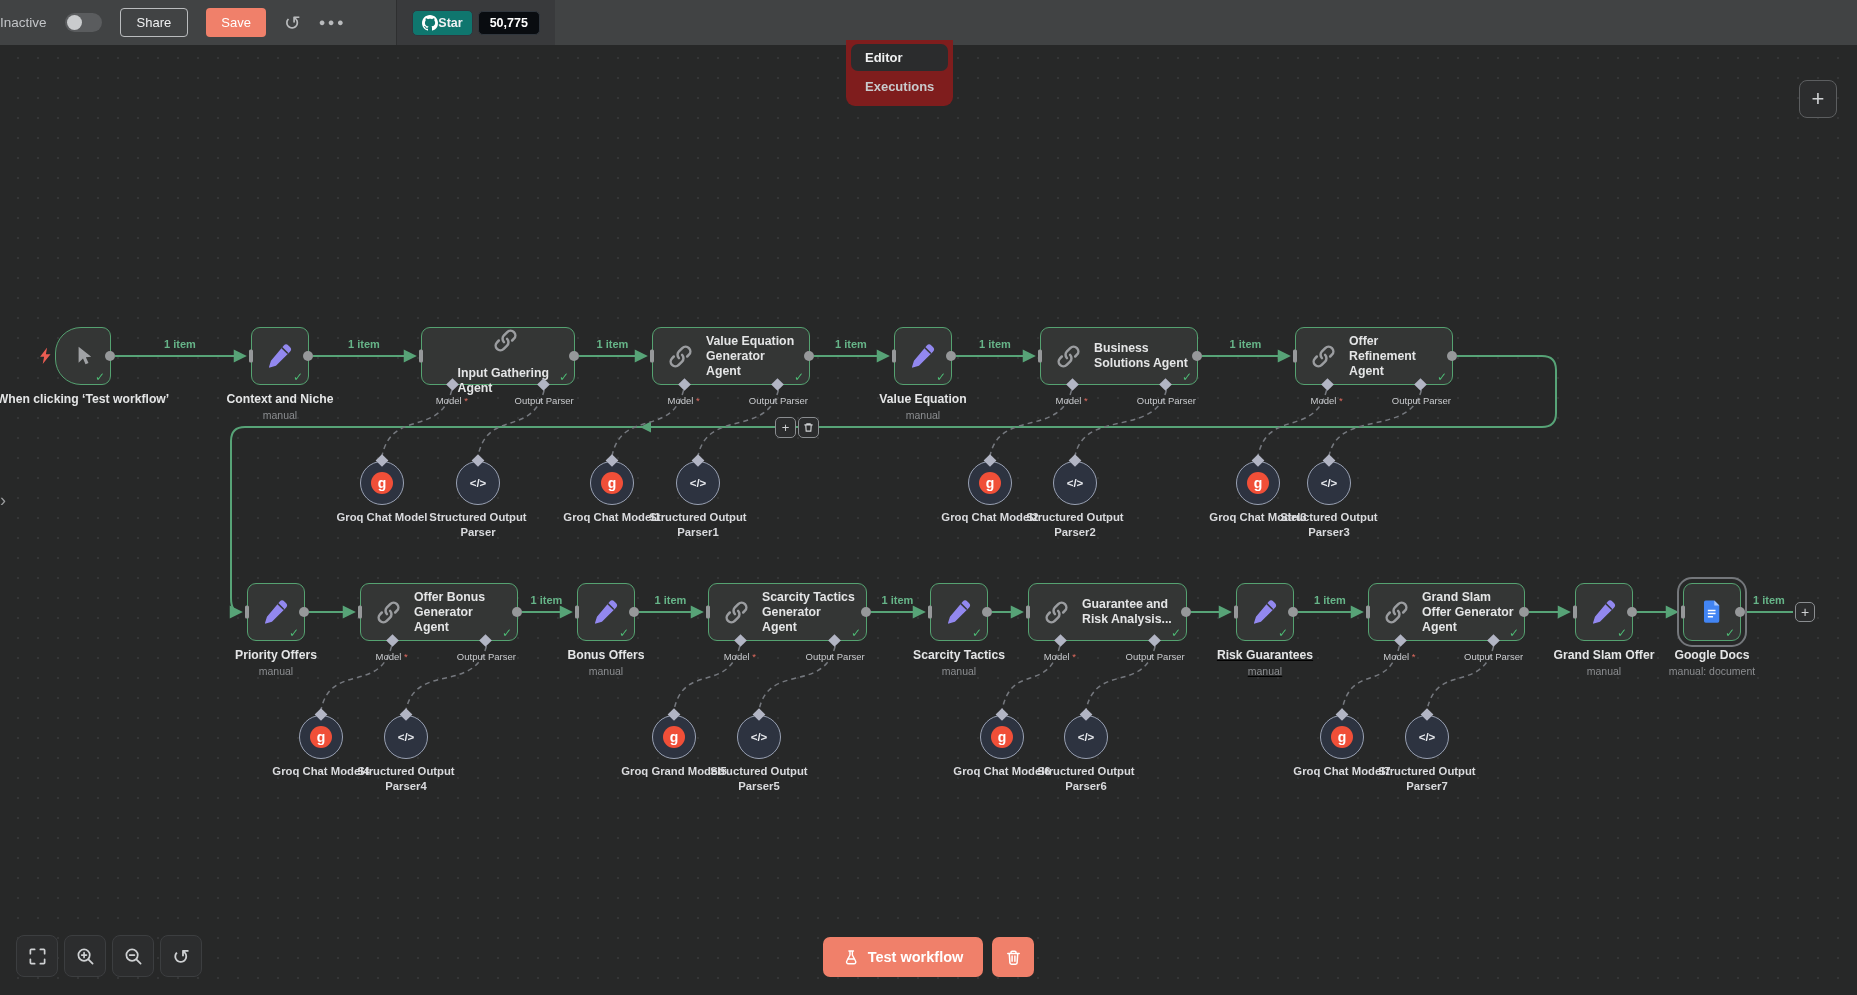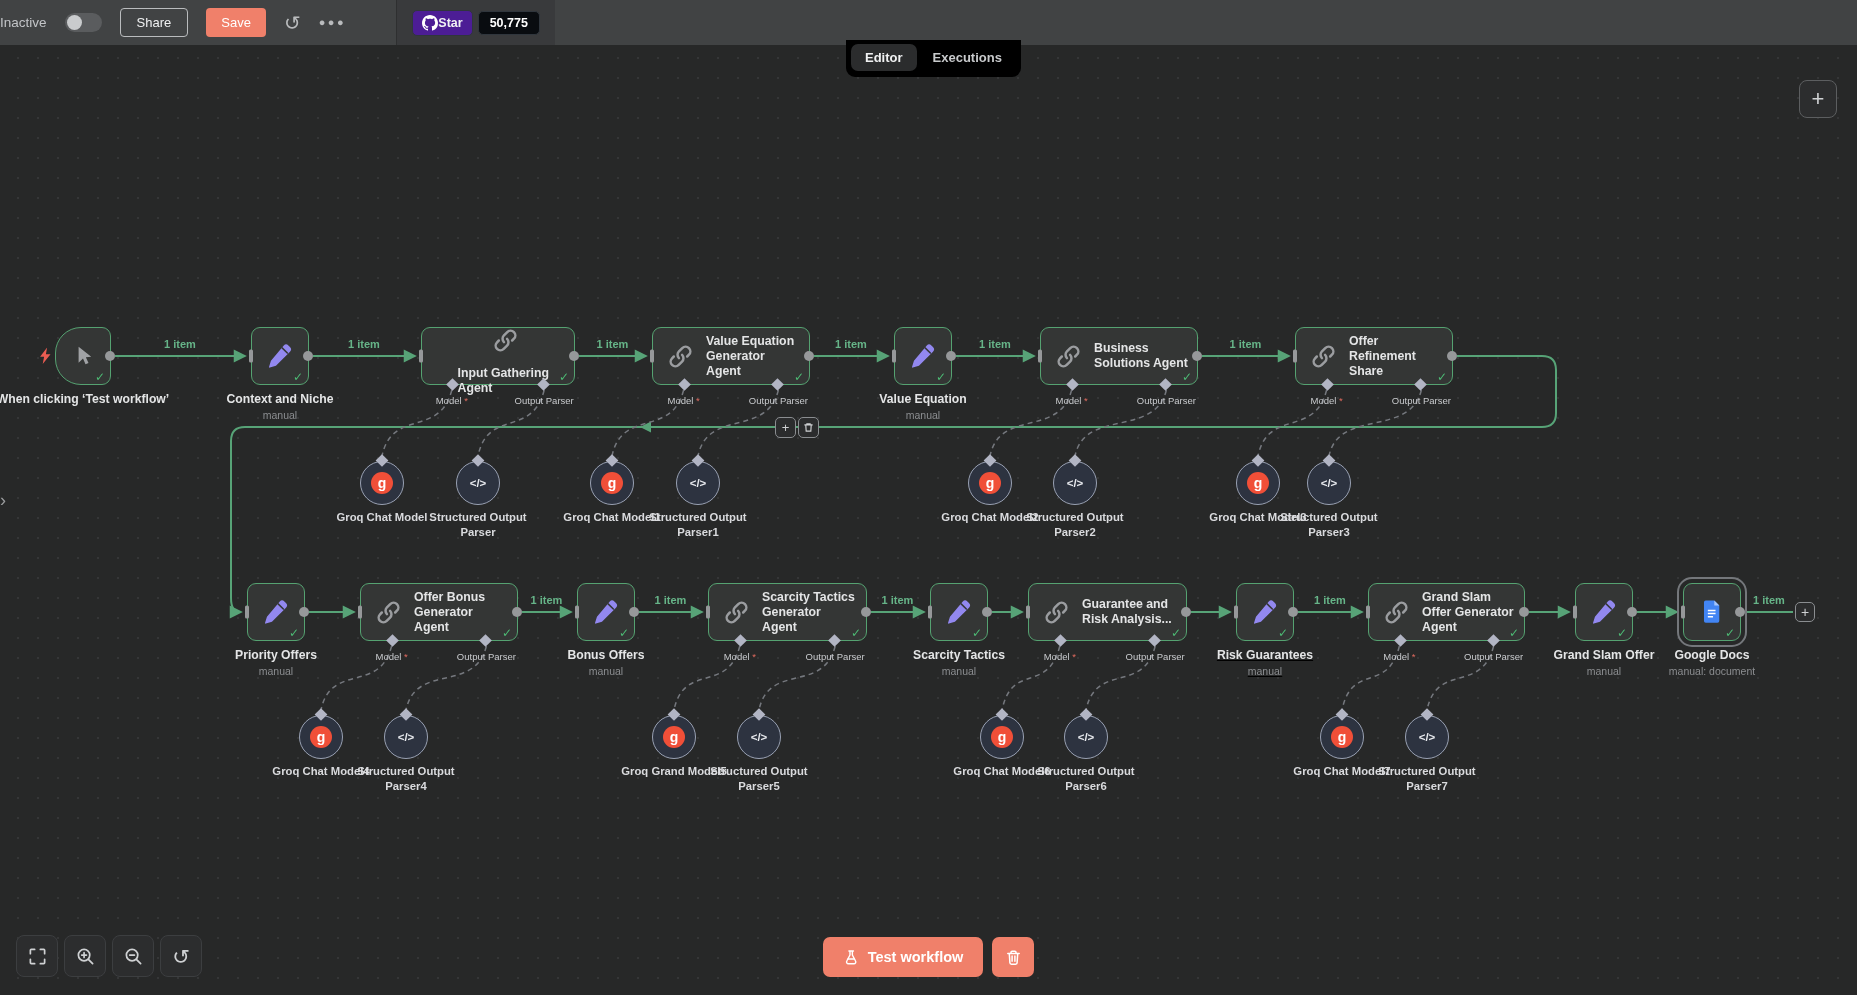--- a/index.html
+++ b/index.html
@@ -18,28 +18,28 @@
   .toggle .knob { position:absolute; left:2px; top:2px; width:15px; height:15px; border-radius:50%; background:#c9cbcd; }
   .btn-share { background:transparent; border:1px solid #babcbe; color:#f0f1f2; font-size:13px;
     padding:6px 16px; border-radius:4px; font-family:inherit; cursor:pointer; }
   .btn-save { background:#f0806a; border:none; color:#fff; font-size:13px; font-weight:400;
     padding:7px 15px; border-radius:4px; font-family:inherit; cursor:pointer; }
   .icon-btn { color:#b9bbbd; background:none; border:none; cursor:pointer; font-family:inherit; display:flex; align-items:center; }
   .history-glyph { font-size:20px; line-height:1; }
   .dots-glyph { font-size:11px; letter-spacing:2.5px; line-height:1; }
   .gh-segment { height:45px; width:159px; background:#393a3c; border-left:1px solid #2e2f30;
     display:flex; align-items:center; justify-content:center; gap:5px; }
-  .gh-star-btn { display:flex; align-items:center; gap:0; background:#4c1d95; border:1px solid #30363d;
+  .gh-star-btn { display:flex; align-items:center; gap:0; background:#0f766e; border:1px solid #30363d;
     border-radius:5px; padding:4px 9px; color:#f0f2f4; font-size:12.5px; font-weight:700; cursor:pointer; }
   .gh-count { background:#090c10; border:1px solid #30363d; border-radius:5px; padding:4px 11px;
     color:#fff; font-size:12.5px; font-weight:700; cursor:pointer; }
 
   
-  .tabs { position:absolute; left:846px; top:40px; z-index:20; background:#000000; border-radius:0 0 9px 9px;
-    padding:4px 5px 6px 5px; display:flex; gap:2px; }
+  .tabs { position:absolute; left:846px; top:40px; z-index:20; background:#7f1d1d; border-radius:0 0 9px 9px;
+    padding:4px 5px 6px 5px; display:flex; gap:2px;flex-direction:column; }
   .tab { font-size:13px; font-weight:600; padding:6px 14px; border-radius:7px; color:#c8cacc; cursor:pointer; }
   .tab.active { background:#2b2c2d; color:#f0f1f2; }
 
   
   #board { position:absolute; inset:0; z-index:0;
     background:#272828;
     background-image:radial-gradient(#353637 1px, transparent 1.4px);
     background-size:20px 20px; background-position:8px 8px; }
   #wires { position:absolute; inset:0; width:1857px; height:995px; z-index:1; pointer-events:none; }
   #wires text { font:700 11px "Liberation Sans","DejaVu Sans",sans-serif; fill:#66b488; text-anchor:middle; }
@@ -256,21 +256,21 @@
     </div>
     <div class="dlabel" style="left: 1071.6px; top: 395px;">Model <span class="req">*</span></div>
     <div class="dlabel" style="left: 1166.4px; top: 395px;">Output Parser</div>
     <div class="node agent" style="left: 1295px; top: 327px; width: 158px; height: 58px;">
       <div class="" style="display: flex;">
         <svg width="25" height="25" viewBox="0 0 24 24" fill="none" stroke="#9b9da0" stroke-width="2.4" stroke-linecap="round">
           <path d="M10.5 13.5 a4.5 4.5 0 0 1 0 -6.4 l3.2 -3.2 a4.5 4.5 0 0 1 6.4 6.4 l-1.7 1.7"></path>
           <path d="M13.5 10.5 a4.5 4.5 0 0 1 0 6.4 l-3.2 3.2 a4.5 4.5 0 0 1 -6.4 -6.4 l1.7 -1.7"></path>
         </svg>
       </div>
-      <div class="agent-title">Offer Refinement Share</div>
+      <div class="agent-title">Offer Refinement Agent</div>
       <div class="in-bar"></div>
       <div class="out-dot"></div>
       <div class="check">✓</div>
       <div class="diamond dia-model"></div>
       <div class="diamond dia-parser"></div>
     </div>
     <div class="dlabel" style="left: 1326.6px; top: 395px;">Model <span class="req">*</span></div>
     <div class="dlabel" style="left: 1421.4px; top: 395px;">Output Parser</div>
     <div class="node manual" style="left: 247px; top: 583px; width: 58px; height: 58px;">
       <div class="center-ic">

